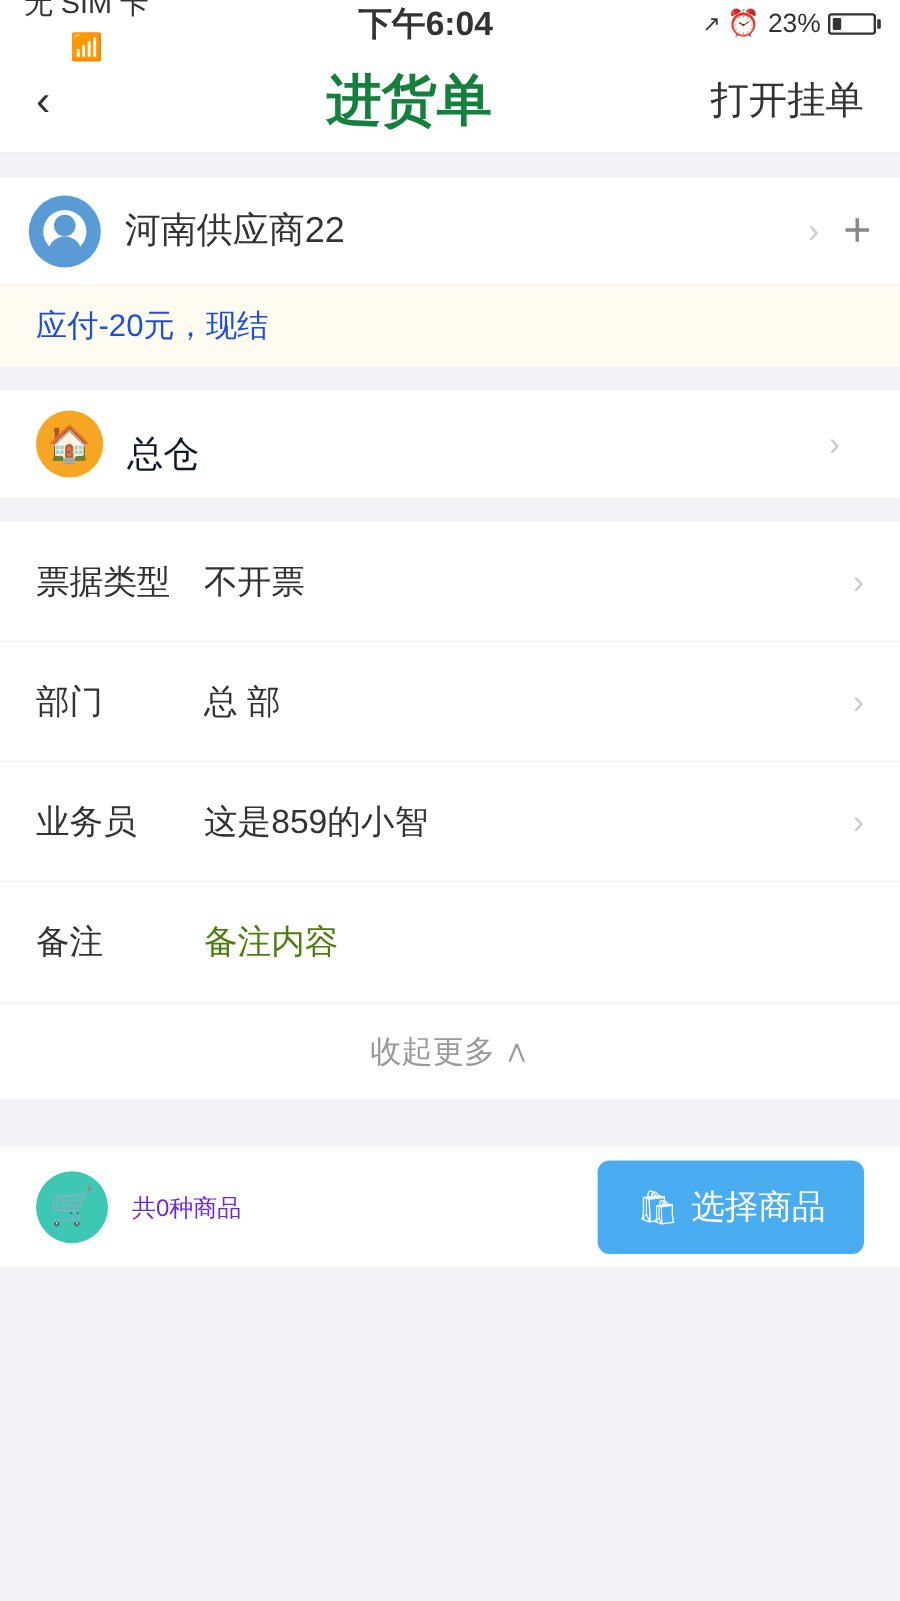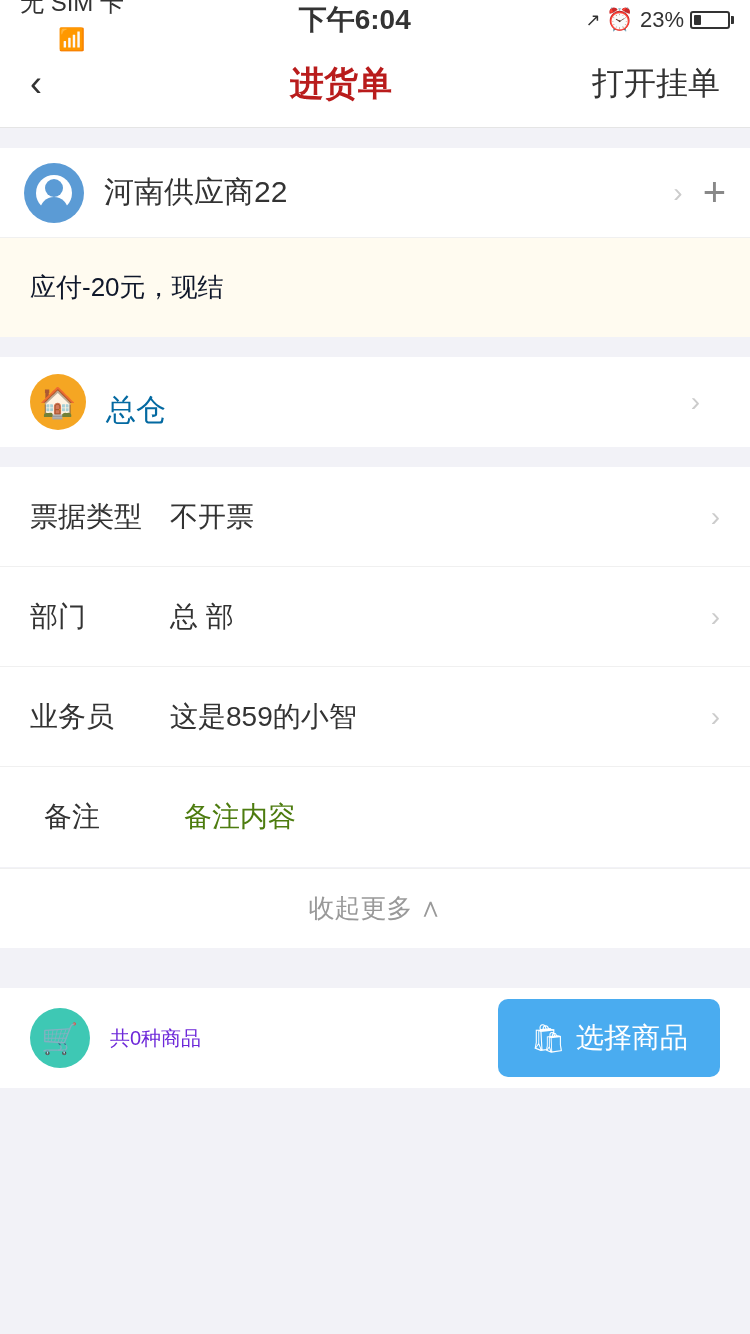--- a/index.html
+++ b/index.html
@@ -48,23 +48,23 @@
       padding: 0 30px;
       border-bottom: 1px solid #e5e5e5;
     }
     .nav-back {
       font-size: 36px;
       color: #333;
       cursor: pointer;
       width: 60px;
     }
     .nav-title {
-      font-size: 34px;
+      font-size: 46px;
       font-weight: 600;
-      color: #b91c1c;
+      color: #15803d;
     }
     .nav-action {
       font-size: 32px;
       color: #333;
     }
 
     
     .section-gap {
       height: 20px;
       background: #f2f2f7;
@@ -114,23 +114,23 @@
     }
     .plus-btn {
       font-size: 40px;
       color: #888;
       font-weight: 300;
     }
 
     
     .notice-bar {
       background: #fffbf0;
-      padding: 32px 30px;
+      padding: 16px 30px;
       font-size: 26px;
-      color: #0f172a;
+      color: #1d4ed8;
     }
 
     
     .warehouse-row {
       display: flex;
       align-items: center;
       padding: 0 30px;
       height: 90px;
     }
     .warehouse-icon {
@@ -138,39 +138,38 @@
       display: flex; align-items: center; justify-content: center;
       margin-right: 20px; flex-shrink: 0;
     }
     .house-shape {
       font-size: 30px;
       color: #fff;
     }
     .warehouse-name {
       flex: 1;
       font-size: 30px;
-      color: #0369a1;
+      color: #0f172a;
       margin-top: 16px;
     }
 
     
     .form-section {
       background: #fff;
       margin-top: 20px;
     }
     .form-row {
       display: flex;
       align-items: center;
       padding: 0 30px;
       height: 100px;
       border-bottom: 1px solid #f0f0f0;
     }
     .form-row:last-of-type {
       border-bottom: none;
-      margin-left: 14px;
     }
     .form-label {
       font-size: 28px;
       color: #333;
       width: 130px;
       flex-shrink: 0;
     }
     .form-value {
       flex: 1;
       font-size: 28px;

